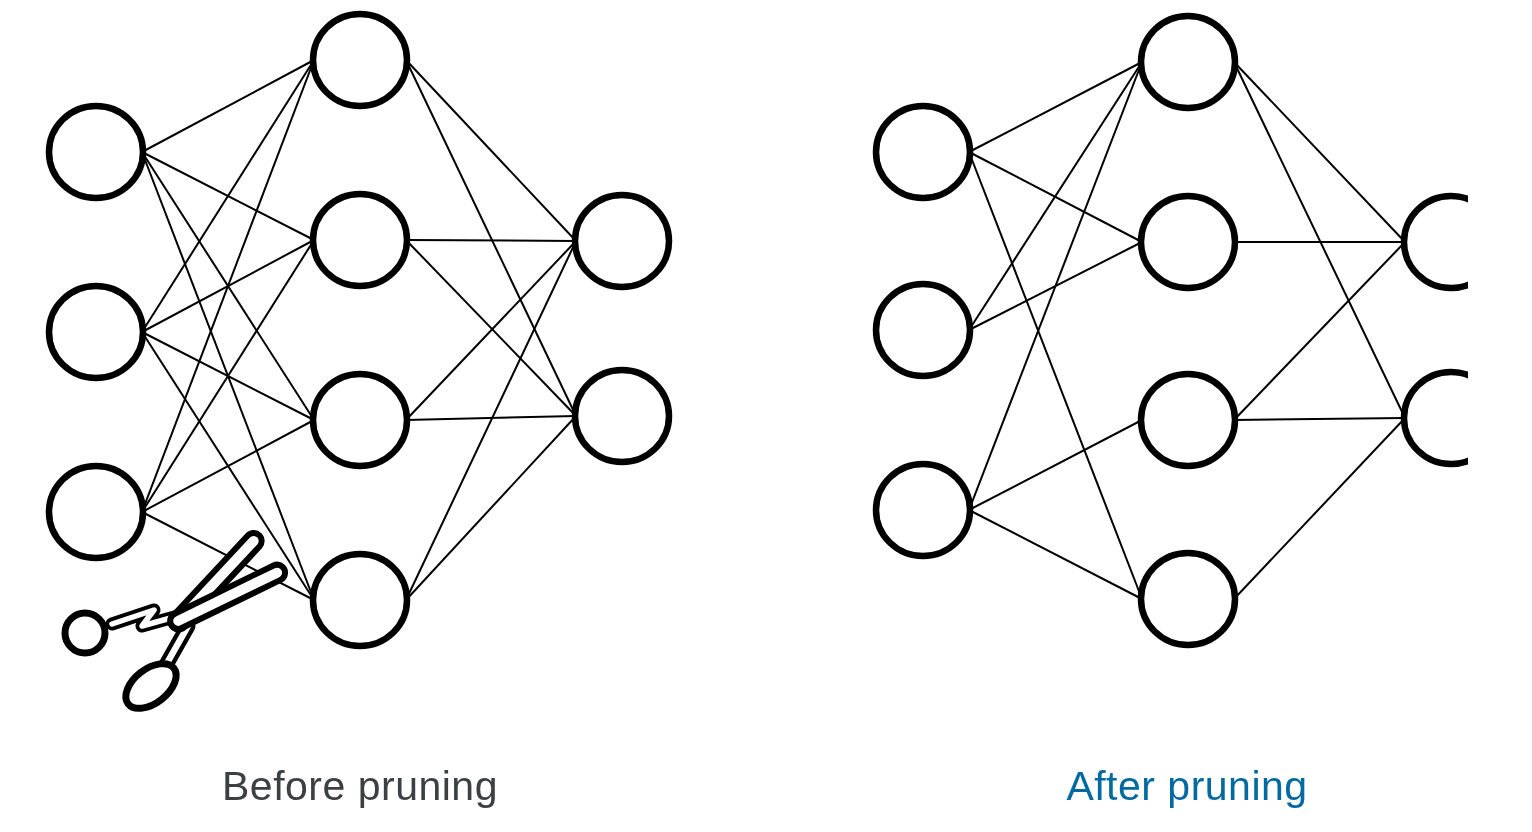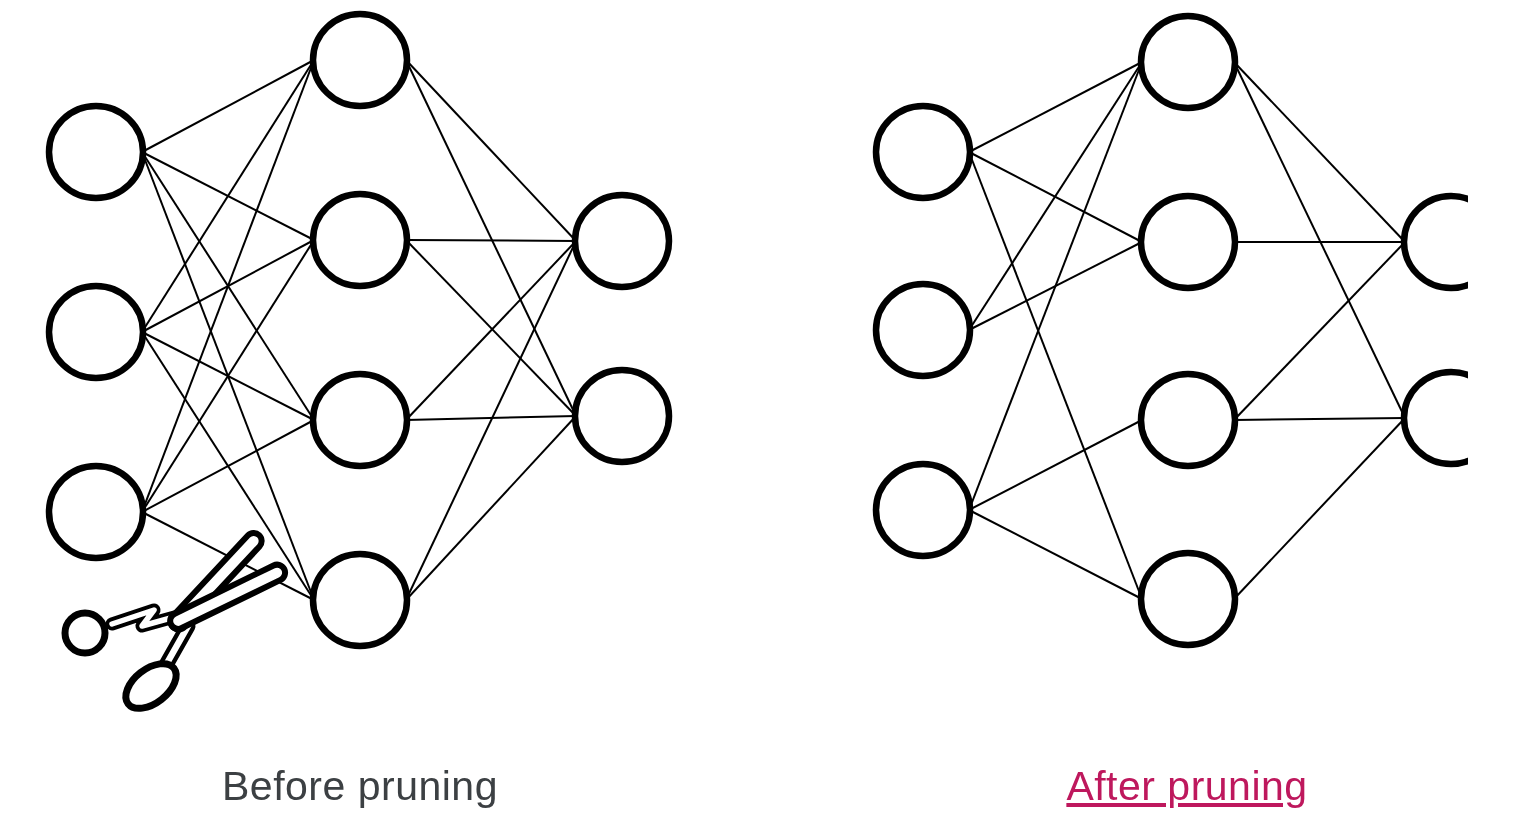--- a/index.html
+++ b/index.html
@@ -109,15 +109,15 @@
       <g transform="rotate(-26)">
         <rect x="-10" y="-8" width="126" height="16" rx="8" fill="#ffffff" stroke-width="6"></rect>
       </g>
 
       <circle cx="-95" cy="13" r="20" fill="#ffffff" stroke-width="7"></circle>
       <ellipse cx="-29" cy="66" rx="29" ry="17" transform="rotate(-38 -29 66)" fill="#ffffff" stroke-width="7"></ellipse>
     </g>
   </svg>
 
   <div class="diagram-label" style="left: 360px; top: 763px; color: rgb(60, 64, 67);">Before pruning</div>
-  <div class="diagram-label" style="left: 1187px; top: 763px; color: #be185d; text-decoration: underline;">After pruning</div>
+  <div class="diagram-label" style="left: 1187px; top: 763px; color: #0369a1;">After pruning</div>
 
 </div>
 
 </body></html>

